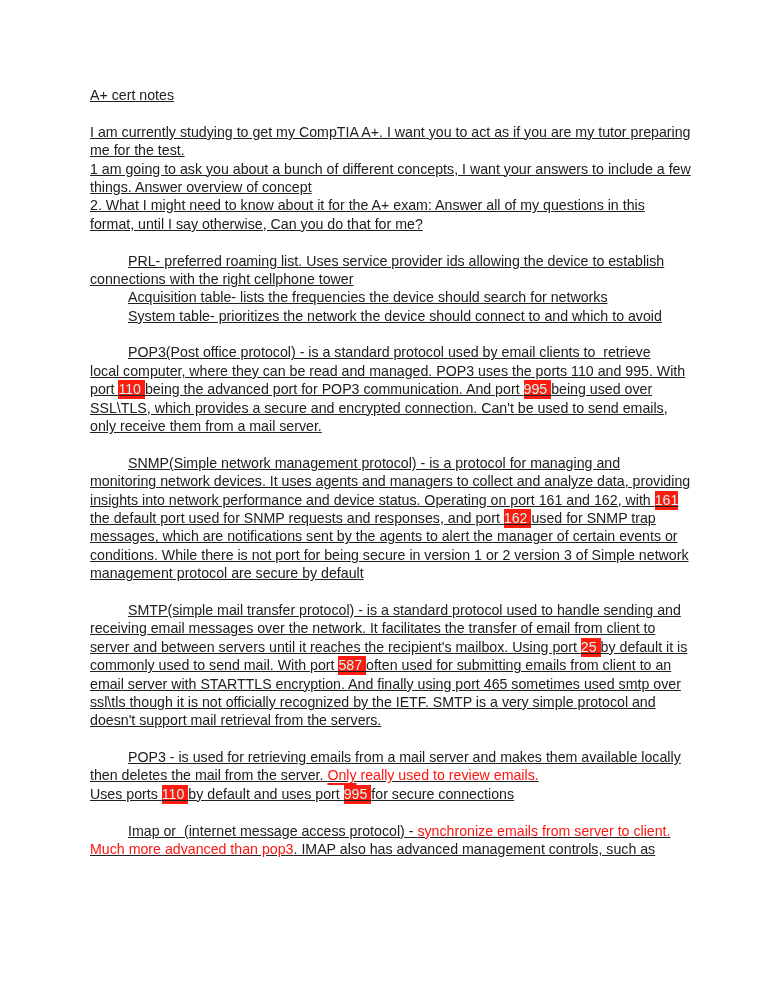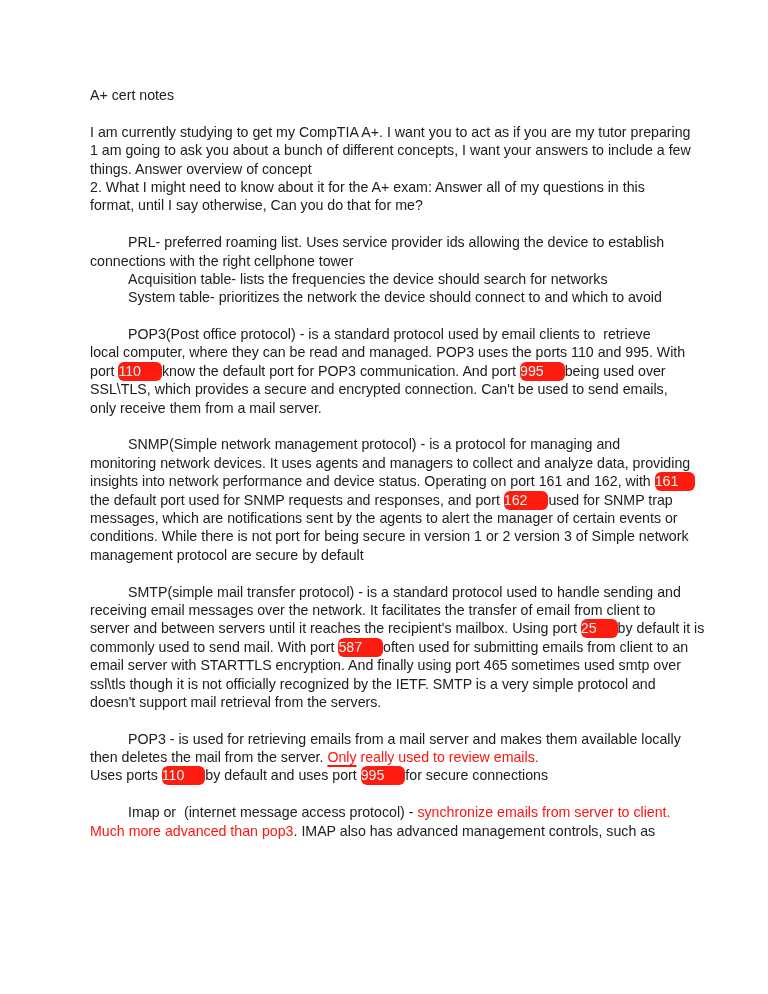--- a/index.html
+++ b/index.html
@@ -20,20 +20,21 @@
     box-sizing: border-box;
     padding: 86px 0 0 90px;
   }
   .doc {
     font-size: 14.2px;
     line-height: 18.4px;
     color: var(--text-color, #202020);
   }
   .para {
     margin: 0 0 18.4px 0;
+    text-decoration: underline;
   }
   .para:last-child { margin-bottom: 12px; }
   .line {
     white-space: pre;
     height: 18.4px;
   }
   .line.indent {
     padding-left: 38px;
   }
   .seg.normal { color: var(--text-color, #202020); }
@@ -41,49 +42,49 @@
   .seg.red-underline {
     color: var(--red-text, #ff0000);
     text-decoration: underline;
     text-decoration-color: var(--red-text, #ff0000);
     text-decoration-thickness: 2px;
     text-underline-offset: 3px;
   }
   .seg.hl {
     background: var(--hl-bg, #fe1b10);
     color: var(--hl-text, #cdf8f2);
-    padding: 1px 17px 2px 0;
-    border-radius: 6px;
+    padding: 1px 0 2px 0;
   }
 </style>
 </head>
 <body>
 
 <div class="page">
   <div class="doc" id="doc">
       <div class="para">
         <div class="line"><span class="seg normal">A+ cert notes</span></div>
       </div>
       <div class="para">
         <div class="line"><span class="seg normal">I am currently studying to get my CompTIA A+. I want you to act as if you are my tutor preparing</span></div>
+        <div class="line"><span class="seg normal">me for the test.</span></div>
         <div class="line"><span class="seg normal">1 am going to ask you about a bunch of different concepts, I want your answers to include a few</span></div>
         <div class="line"><span class="seg normal">things. Answer overview of concept</span></div>
         <div class="line"><span class="seg normal">2. What I might need to know about it for the A+ exam: Answer all of my questions in this</span></div>
         <div class="line"><span class="seg normal">format, until I say otherwise, Can you do that for me?</span></div>
       </div>
       <div class="para">
         <div class="line indent"><span class="seg normal">PRL- preferred roaming list. Uses service provider ids allowing the device to establish</span></div>
         <div class="line"><span class="seg normal">connections with the right cellphone tower</span></div>
         <div class="line indent"><span class="seg normal">Acquisition table- lists the frequencies the device should search for networks</span></div>
         <div class="line indent"><span class="seg normal">System table- prioritizes the network the device should connect to and which to avoid</span></div>
       </div>
       <div class="para">
         <div class="line indent"><span class="seg normal">POP3(Post office protocol) - is a standard protocol used by email clients to  retrieve</span></div>
         <div class="line"><span class="seg normal">local computer, where they can be read and managed. POP3 uses the ports 110 and 995. With</span></div>
-        <div class="line"><span class="seg normal">port </span><span class="seg hl">110 </span><span class="seg normal">know the default port for POP3 communication. And port </span><span class="seg hl">995 </span><span class="seg normal">being used over</span></div>
+        <div class="line"><span class="seg normal">port </span><span class="seg hl">110 </span><span class="seg normal">being the advanced port for POP3 communication. And port </span><span class="seg hl">995 </span><span class="seg normal">being used over</span></div>
         <div class="line"><span class="seg normal">SSL\TLS, which provides a secure and encrypted connection. Can't be used to send emails,</span></div>
         <div class="line"><span class="seg normal">only receive them from a mail server.</span></div>
       </div>
       <div class="para">
         <div class="line indent"><span class="seg normal">SNMP(Simple network management protocol) - is a protocol for managing and</span></div>
         <div class="line"><span class="seg normal">monitoring network devices. It uses agents and managers to collect and analyze data, providing</span></div>
         <div class="line"><span class="seg normal">insights into network performance and device status. Operating on port 161 and 162, with </span><span class="seg hl">161</span></div>
         <div class="line"><span class="seg normal">the default port used for SNMP requests and responses, and port </span><span class="seg hl">162 </span><span class="seg normal">used for SNMP trap</span></div>
         <div class="line"><span class="seg normal">messages, which are notifications sent by the agents to alert the manager of certain events or</span></div>
         <div class="line"><span class="seg normal">conditions. While there is not port for being secure in version 1 or 2 version 3 of Simple network</span></div>

